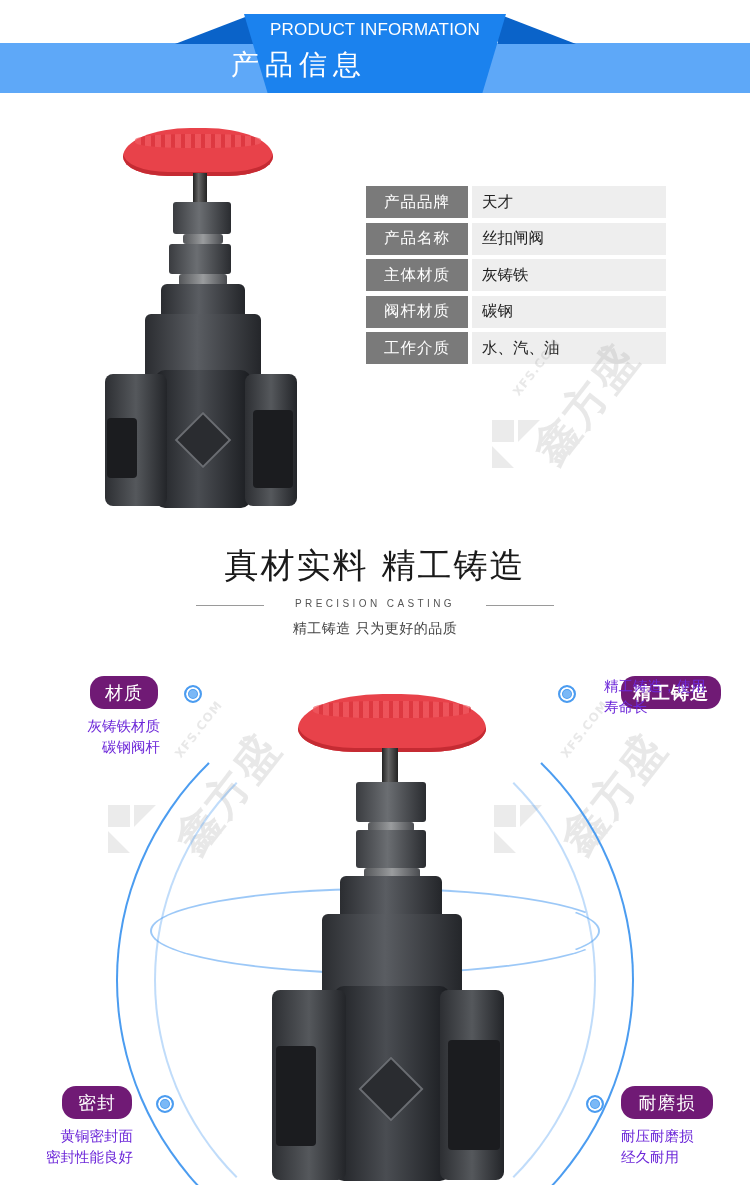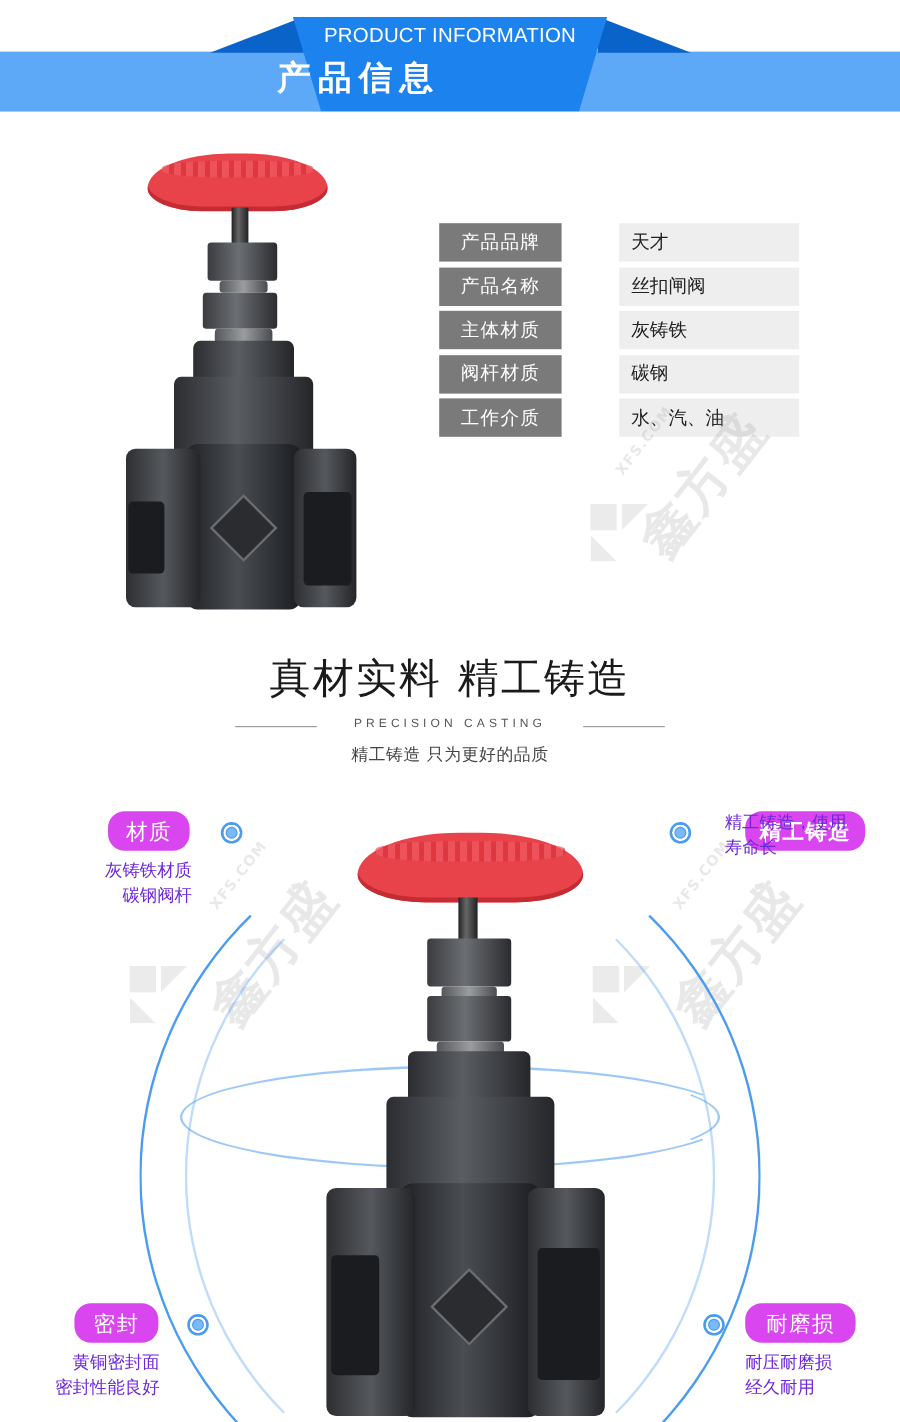--- a/index.html
+++ b/index.html
@@ -11,40 +11,40 @@
   .banner-band { position: absolute; left: 0; top: 43px; width: 750px; height: 50px; background: #5ea8f8; }
   .banner-wing-left { position: absolute; left: 175px; top: 14px; width: 0; height: 0;
     border-bottom: 30px solid #0a63c9; border-left: 78px solid transparent; }
   .banner-wing-right { position: absolute; left: 498px; top: 14px; width: 0; height: 0;
     border-bottom: 30px solid #0a63c9; border-right: 78px solid transparent; }
   .banner-center { position: absolute; left: 244px; top: 14px; width: 262px; height: 79px;
     background: #1b82ee; clip-path: polygon(0 0, 100% 0, 91% 100%, 9% 100%); }
   .banner-en { position: absolute; left: 0; top: 20px; width: 750px; text-align: center;
     font-family: "Liberation Sans", sans-serif; font-size: 17px; color: #ffffff; letter-spacing: 0.2px; }
   .banner-cn { position: absolute; left: 0; top: 46px; width: 598px; text-align: center;
-    font-size: 28px; color: #ffffff; letter-spacing: 6px; font-weight: bold; }
+    font-size: 28px; color: #ffffff; letter-spacing: 6px; }
 
   
   .valve { position: absolute; }
   .valve .wheel { position: absolute; background: #e8424a; border-radius: 45% 45% 30% 30% / 60% 60% 40% 40%;
     box-shadow: inset 0 -4px 0 #c52b33; }
   .valve .wheel::after { content: ""; position: absolute; left: 8%; right: 8%; top: 12%; height: 30%;
     background: repeating-linear-gradient(90deg, #f05a61 0 6px, #d9343c 6px 10px); border-radius: 40%; opacity: .7; }
   .valve .stem { position: absolute; background: linear-gradient(90deg, #222 0, #666 40%, #222 100%); }
   .valve .nut { position: absolute; background: linear-gradient(90deg, #3a3c40, #6b6e72 45%, #2a2c30); border-radius: 3px; }
   .valve .collar { position: absolute; background: linear-gradient(90deg, #55575a, #9a9c9e 50%, #4a4c50); border-radius: 3px; }
   .valve .bonnet { position: absolute; background: linear-gradient(90deg, #2b2d31, #5a5d62 45%, #24262a); border-radius: 6px; }
   .valve .body { position: absolute; background: linear-gradient(90deg, #1f2125, #4a4d52 45%, #1a1c20); border-radius: 10px; }
   .valve .port { position: absolute; background: linear-gradient(90deg, #2d2f33, #55585c 50%, #232529); border-radius: 8px; }
   .valve .port-face { position: absolute; background: #1b1c1f; border-radius: 4px; }
   .valve .diamond { position: absolute; border: 2px solid #6a6d72; transform: rotate(45deg); background: #2a2c30; }
 
   
   .spec { position: absolute; left: 366px; top: 186px; width: 300px; }
-  .spec-row { display: flex; height: 32px; margin-bottom: 4.5px; gap: 44px; }
+  .spec-row { display: flex; height: 32px; margin-bottom: 4.5px; }
   .spec-key { width: 102px; background: #7a7a7a; color: #ffffff; font-size: 15.5px;
     display: flex; align-items: center; justify-content: center; letter-spacing: 1px; }
   .spec-val { flex: 1; margin-left: 4px; background: #eeeeee; color: #222; font-size: 15.5px;
     display: flex; align-items: center; padding-left: 10px; }
 
   
   .wm { position: absolute; opacity: 0.22; pointer-events: none; }
   .wm-text { position: absolute; font-size: 44px; font-weight: bold; color: #9a9a9a;
     transform: rotate(-52deg); transform-origin: left top; white-space: nowrap; letter-spacing: 2px; }
   .wm-small { position: absolute; font-size: 12px; font-weight: bold; color: #9a9a9a;
@@ -60,21 +60,21 @@
     font-family: "Liberation Sans", sans-serif; font-size: 10px; color: #555; letter-spacing: 3.4px; }
   .slogan-sub { position: absolute; left: 0; top: 620px; width: 750px; text-align: center;
     font-size: 14px; color: #444; letter-spacing: 0.5px; }
 
   
   .arc { position: absolute; border: 2px solid #4b9cf0; border-radius: 50%; }
   .ellipse { position: absolute; border-radius: 50%; border: 2px solid rgba(75,156,240,.55); }
   .dot { position: absolute; width: 18px; height: 18px; border-radius: 50%; background: #4b9cf0;
     border: 2px solid #4b9cf0; box-shadow: inset 0 0 0 2px #ffffff; }
   .dot::after { content: ""; position: absolute; left: 3px; top: 3px; width: 8px; height: 8px; border-radius: 50%; background: #7bb8f6; }
-  .badge { position: absolute; height: 33px; background: #d946ef; color: #ffffff; border-radius: 14px;
+  .badge { position: absolute; height: 33px; background: #701a75; color: #ffffff; border-radius: 14px;
     font-size: 18px; display: flex; align-items: center; justify-content: center; letter-spacing: 1px; }
   .desc { position: absolute; font-size: 14.5px; color: #6d28d9; line-height: 21px; }
   .desc.right-align { text-align: right; }
 </style>
 </head>
 <body>
 
 <div class="banner">
   <div class="banner-band"></div>
   <div class="banner-wing-left"></div>

